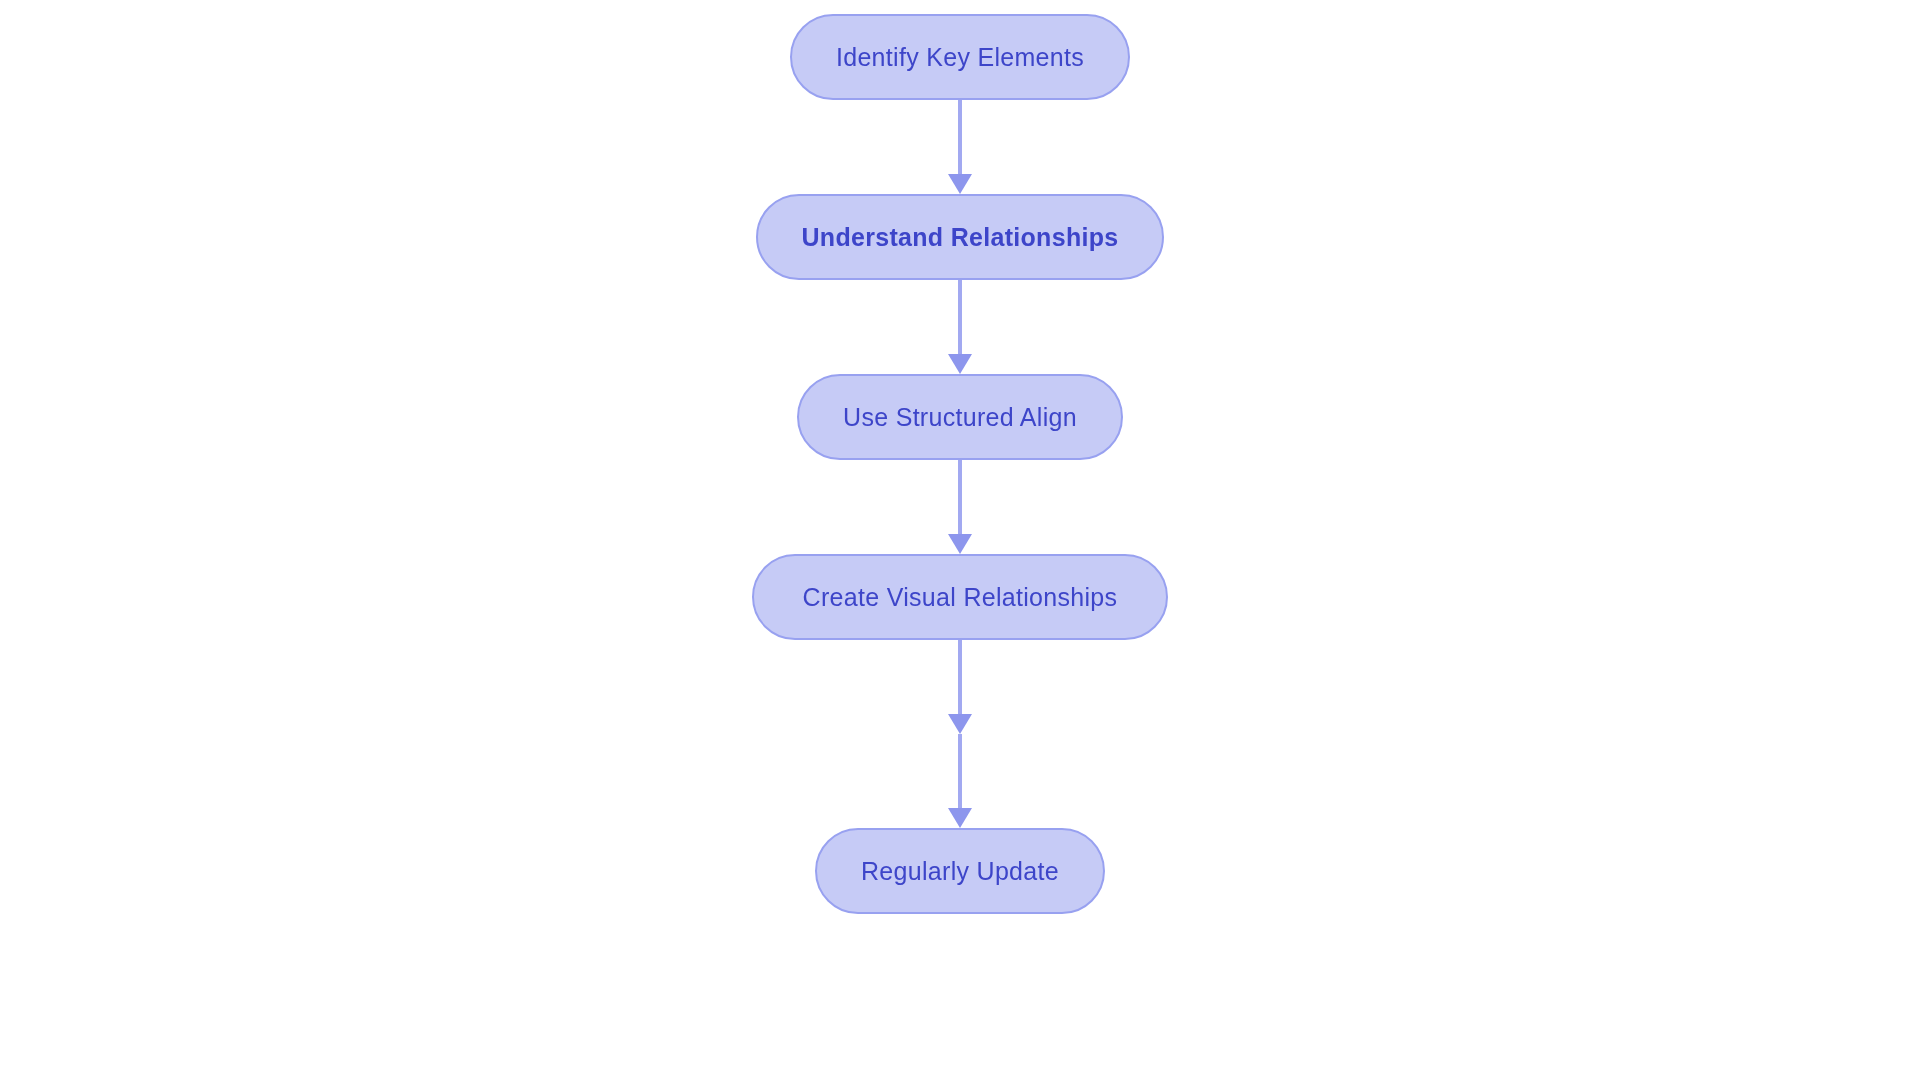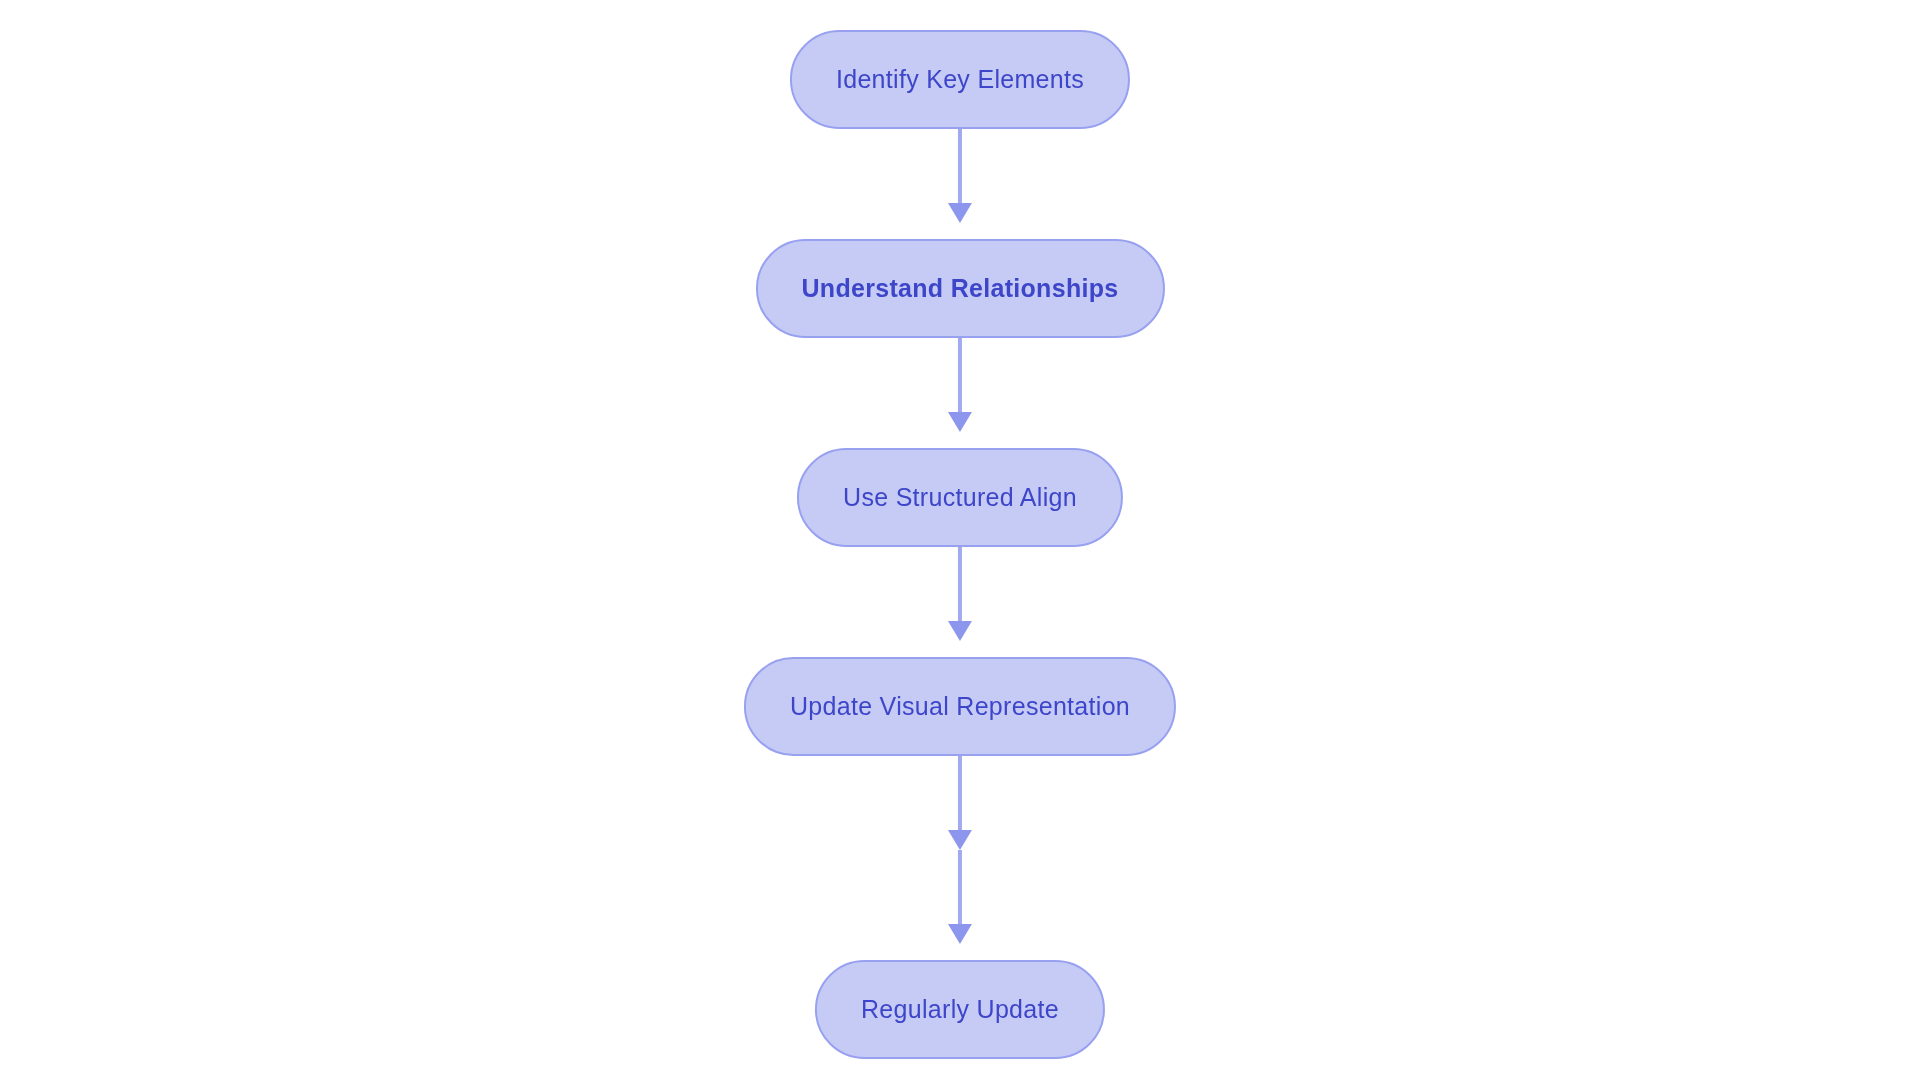--- a/index.html
+++ b/index.html
@@ -26,33 +26,32 @@
   .flow {
     position: absolute;
     top: 14px;
     left: 50%;
     transform: translateX(-50%);
     display: flex;
     flex-direction: column;
     align-items: center;
   }
   .node {
-    height: 99px;
+    height: 86px;
     border-radius: 50px;
     background: var(--node-fill);
     border: 2px solid var(--node-border);
     color: var(--node-text);
     font-size: 25px;
     letter-spacing: 0.3px;
     display: flex;
     align-items: center;
     justify-content: center;
     padding: 0 44px;
     white-space: nowrap;
-    margin-top: 16px;
   }
   .node-1 { min-width: 316px; }
   .node-2 { min-width: 370px; font-weight: bold; }
   .node-3 { min-width: 316px; }
   .node-4 { min-width: 416px; }
   .node-5 { min-width: 227px; }
   .node-6 { min-width: 275px; }
   .connector {
     height: 94px;
     display: flex;
@@ -99,21 +98,21 @@
     <div class="node node-3">
       <span>Use Structured Align</span>
     </div>
 
     <div class="connector">
       <div class="line"></div>
       <div class="head"></div>
     </div>
 
     <div class="node node-4">
-      <span>Update Visual Representation</span>
+      <span>Create Visual Relationships</span>
     </div>
 
     <div class="connector">
       <div class="line"></div>
       <div class="head"></div>
     </div>
 
 
     <div class="connector">
       <div class="line"></div>

